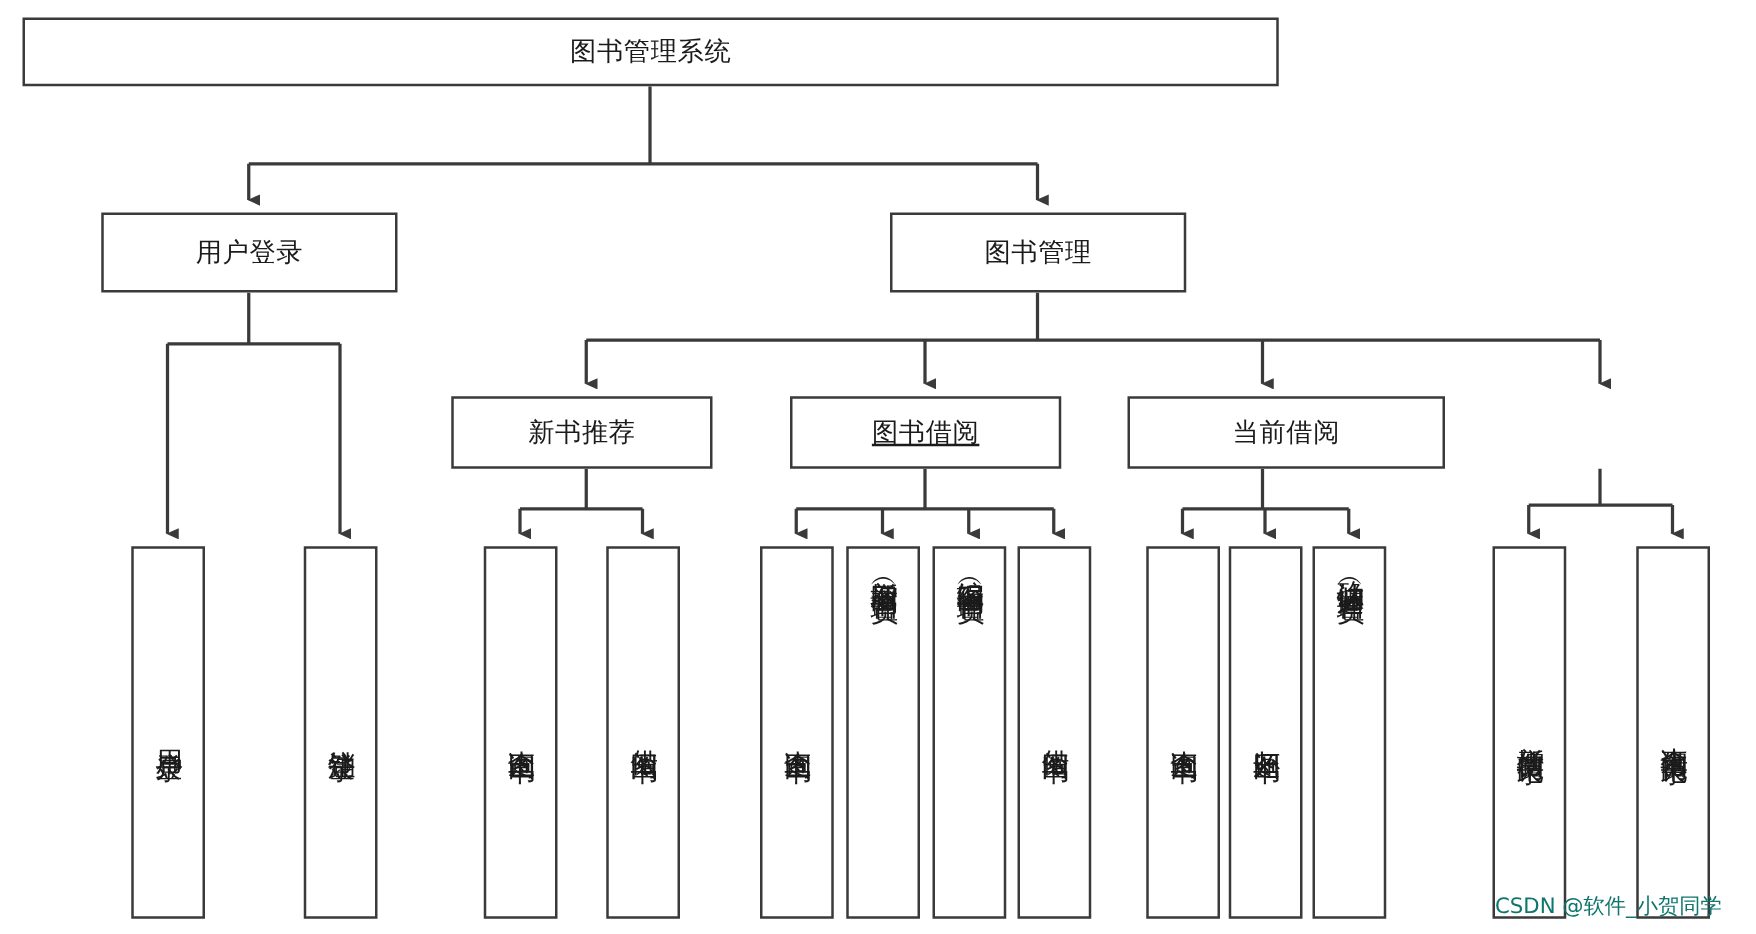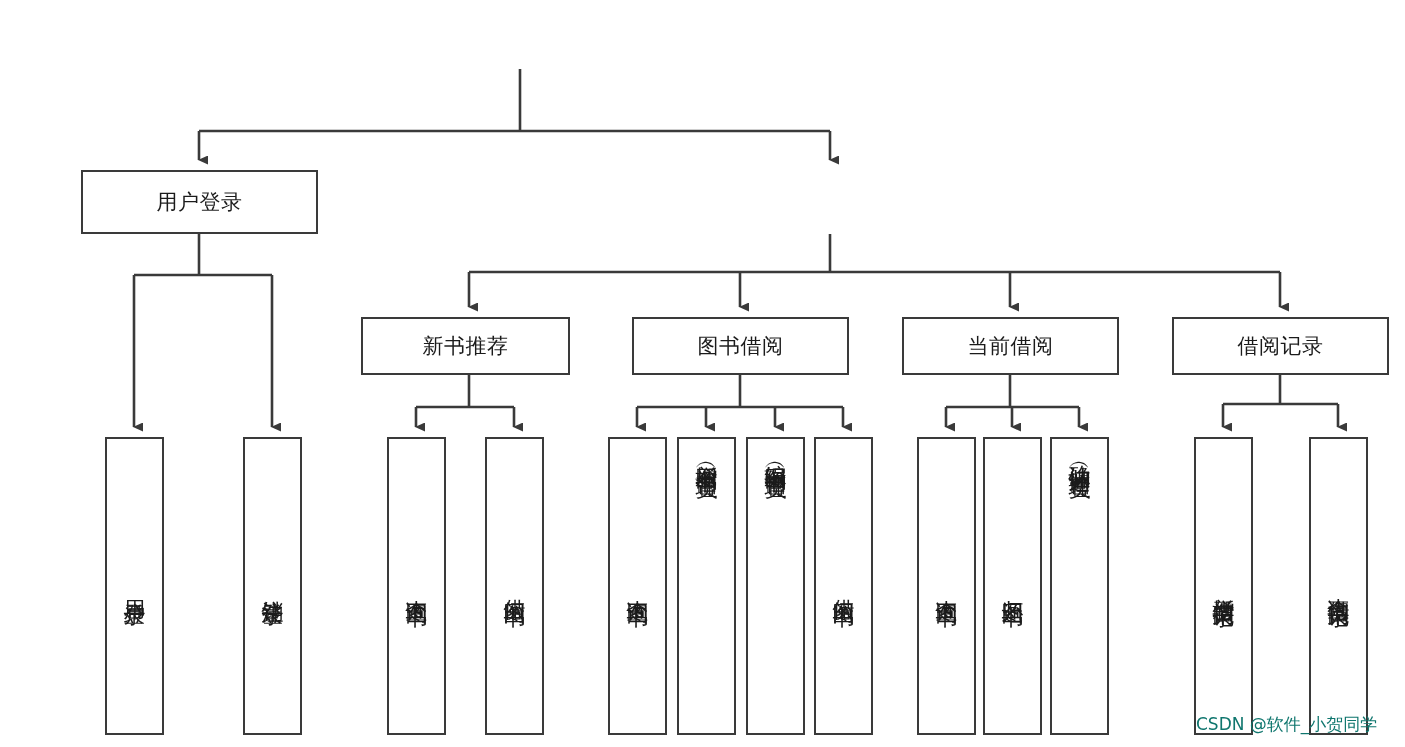--- a/index.html
+++ b/index.html
@@ -127,36 +127,39 @@
       <path d="M1012,407 L1012,427" marker-end="url(#arrowhead)"></path>
       <path d="M1079,407 L1079,427" marker-end="url(#arrowhead)"></path>
 
       <path d="M1280,375 L1280,404"></path>
       <path d="M1223,404 L1338,404"></path>
       <path d="M1223,404 L1223,427" marker-end="url(#arrowhead)"></path>
       <path d="M1338,404 L1338,427" marker-end="url(#arrowhead)"></path>
     </g>
   </svg>
 
+  <div class="node horiz" style="left:18px; top:14px; width:1005px; height:55px;">
+    <span class="node-label">图书管理系统</span>
+  </div>
 
   <div class="node horiz" style="left:81px; top:170px; width:237px; height:64px;">
     <span class="node-label">用户登录</span>
   </div>
+  <div class="node horiz" style="left:712px; top:170px; width:237px; height:64px;">
+    <span class="node-label">图书管理</span>
+  </div>
 
   <div class="node horiz" style="left:361px; top:317px; width:209px; height:58px;">
     <span class="node-label">新书推荐</span>
   </div>
-  <div class="node horiz" style="left:632px; top:317px; width:217px; height:58px;">
+  <div class="node horiz" style="left:632px; top:317px; width:217px; height:58px;text-decoration:underline;">
     <span class="node-label">图书借阅</span>
   </div>
-  <div class="node horiz" style="left:902px; top:317px; width:217px; height:58px;">
+  <div class="node horiz" style="left:902px; top:317px; width:254px; height:58px;">
     <span class="node-label">当前借阅</span>
-  </div>
-  <div class="node horiz" style="left:1172px; top:317px; width:217px; height:58px;">
-    <span class="node-label">借阅记录</span>
   </div>
 
   <div class="node vert centered" style="left:105px; top:437px; width:59px; height:298px;">
     <span class="node-label">用户登录</span>
   </div>
   <div class="node vert centered" style="left:243px; top:437px; width:59px; height:298px;">
     <span class="node-label">注销登录</span>
   </div>
 
   <div class="node vert centered" style="left:387px; top:437px; width:59px; height:298px;">

